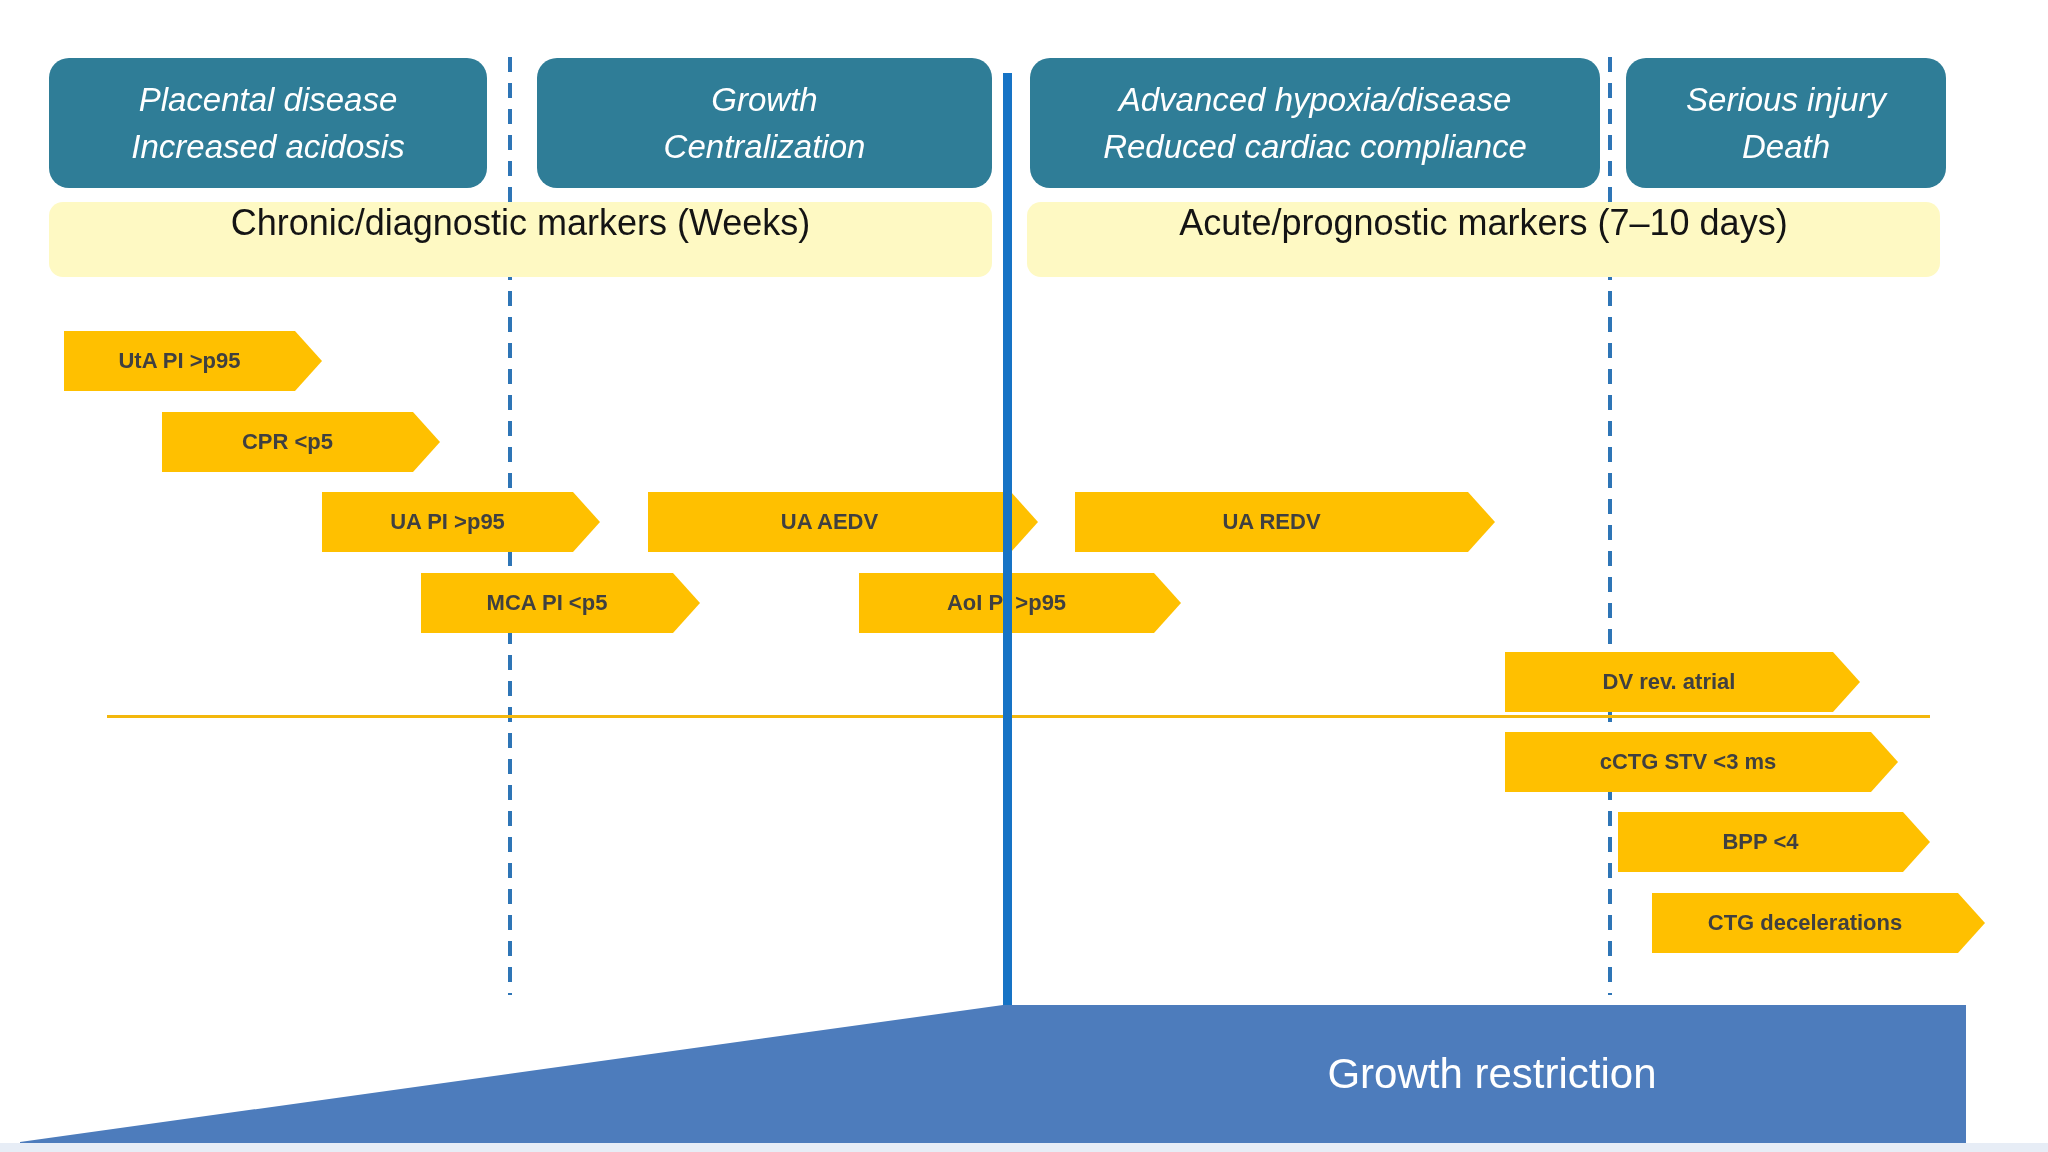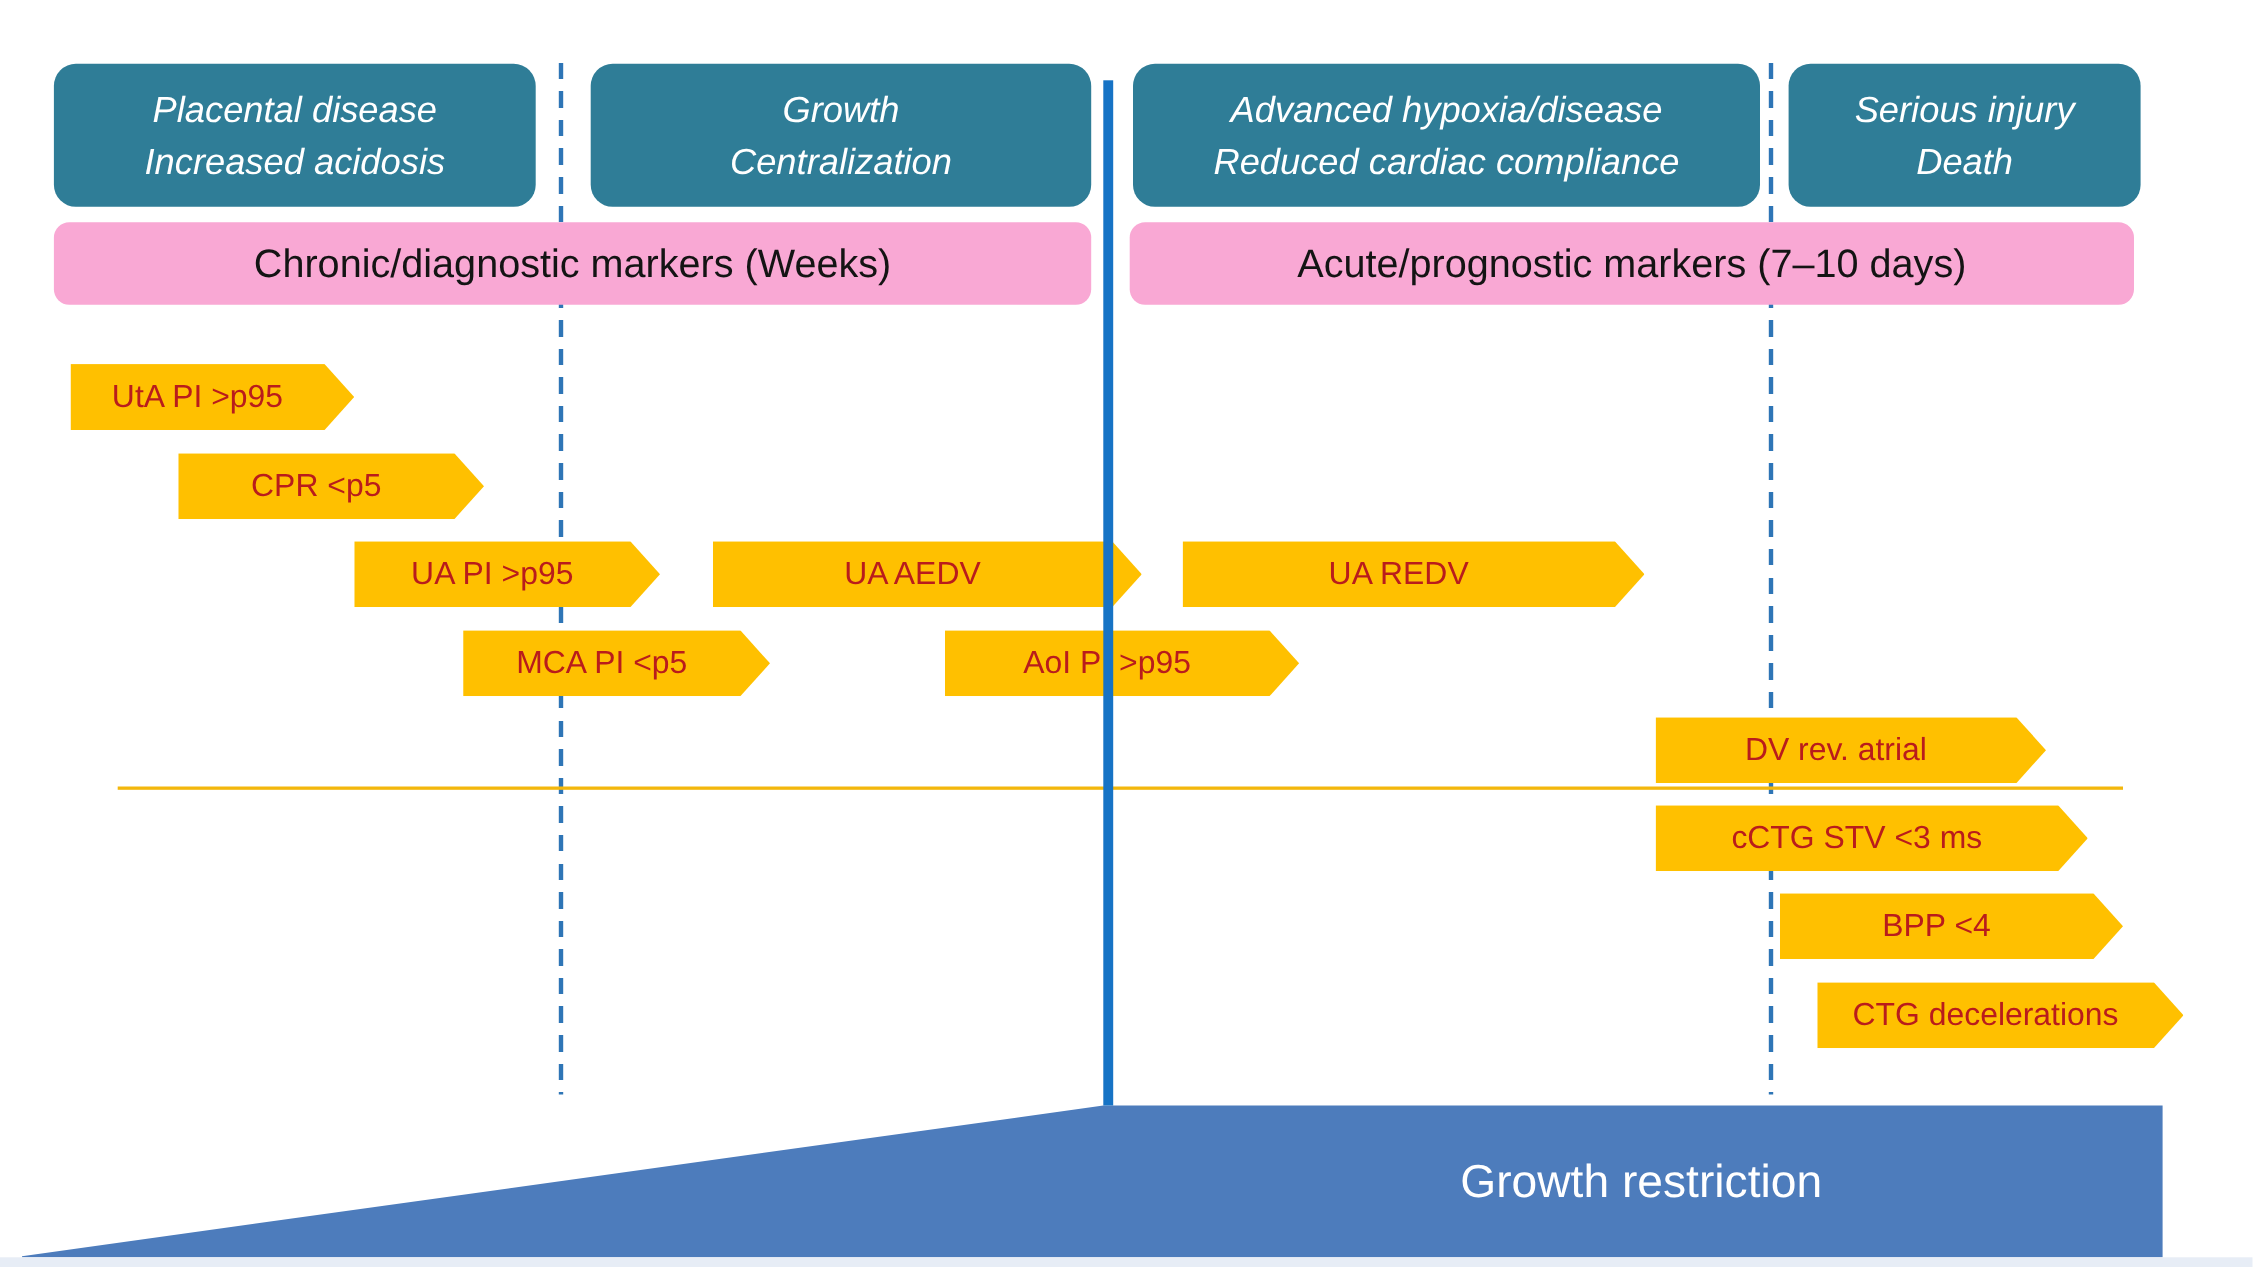--- a/index.html
+++ b/index.html
@@ -50,40 +50,40 @@
     text-align: center;
     z-index: 2;
     font-style: italic;
   }
 
   
   .phase-bar {
     position: absolute;
     top: 202px;
     height: 75px;
-    background: #f9a8d4;
+    background: #fef9c3;
     border-radius: 14px;
     color: #141414;
     font-size: 36px;
     display: flex;
-    align-items: center;
+    align-items: flex-start;
     justify-content: center;
     text-align: center;
     z-index: 2;
   }
 
   
   .marker-arrow {
     position: absolute;
     height: 60px;
     background: #FFC000;
     clip-path: polygon(0 0, calc(100% - 27px) 0, 100% 50%, calc(100% - 27px) 100%, 0 100%);
-    color: #b91c1c;
-    font-weight: normal;
-    font-size: 29px;
+    color: #404040;
+    font-weight: bold;
+    font-size: 22px;
     display: flex;
     align-items: center;
     justify-content: center;
     padding-right: 27px;
     box-sizing: border-box;
     z-index: 2;
   }
 
   
   .vline-solid {

